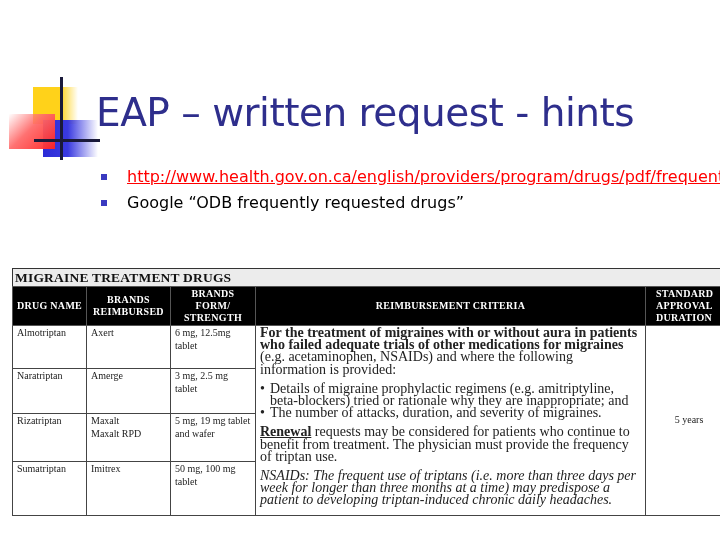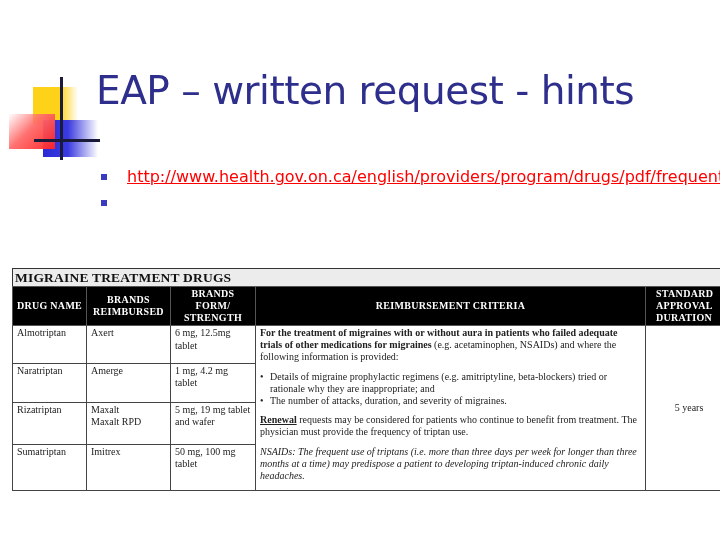--- a/index.html
+++ b/index.html
@@ -10,37 +10,37 @@
   .logo { position: absolute; left: 0; top: 60px; width: 100px; height: 110px; }
   .logo .yellow { position: absolute; left: 33px; top: 27px; width: 45px; height: 37px;
     background: linear-gradient(to right, #ffd21a 0%, #ffd21a 60%, rgba(255,220,60,0) 100%); }
   .logo .blue { position: absolute; left: 43px; top: 60px; width: 55px; height: 37px;
     background: linear-gradient(to right, #2b2bd6 0%, #3a3ae0 45%, rgba(60,60,230,0) 100%); }
   .logo .red { position: absolute; left: 9px; top: 54px; width: 46px; height: 35px;
     background: linear-gradient(135deg, rgba(255,255,255,0.2) 0%, #ff6a6a 45%, #ff2020 100%); opacity: 0.95; }
   .logo .vline { position: absolute; left: 60px; top: 17px; width: 3px; height: 83px; background: #1a1a3a; }
   .logo .hline { position: absolute; left: 34px; top: 79px; width: 66px; height: 3px; background: #1a1a3a; }
 
-  .slide-title { position: absolute; left: 96px; top: 68px; font-family: "DejaVu Sans", sans-serif;
+  .slide-title { position: absolute; left: 96px; top: 90px; font-family: "DejaVu Sans", sans-serif;
     font-size: 39px; color: #2e2e8c; letter-spacing: -0.5px; white-space: nowrap; font-weight: normal; }
 
   .bullets { position: absolute; left: 100px; top: 166px; width: 620px; list-style: none; }
   .bullets li { position: relative; padding-left: 27px; font-size: 16px; line-height: 21px; color: #000; margin-bottom: 5px; }
   .bullets li .bullet { position: absolute; left: 1px; top: 8px; width: 6px; height: 6px; background: #3a3ac0; }
   .bullets a { color: #ff0000; text-decoration: underline; }
 
   
   .doc-table { position: absolute; left: 12px; top: 268px; width: 720px; font-family: "Liberation Serif", serif; }
   .doc-caption { height: 18px; border: 1px solid #333; border-bottom: none; background: #ececec;
     font-weight: bold; font-size: 13.5px; line-height: 17px; padding-left: 2px; color: #111; letter-spacing: 0.2px; }
   table { border-collapse: collapse; table-layout: fixed; width: 720px; }
   th { background: #000; color: #fff; font-weight: bold; font-size: 10px; line-height: 12px; text-align: center;
     border: 1px solid #555; padding: 1px 2px; height: 39px; letter-spacing: 0.3px; }
   td { border: 1px solid #444; vertical-align: top; font-size: 10px; line-height: 12.5px; color: #222; padding: 1px 4px; }
-  td.crit { font-size: 10px; line-height: 12.2px; padding: 1px 4px; }
+  td.crit { font-size: 14px; line-height: 12.2px; padding: 1px 4px; }
   td.dur { vertical-align: middle; text-align: center; }
   .crit p { margin-bottom: 7px; }
   .crit ul { list-style: none; margin-bottom: 7px; }
   .crit ul li { padding-left: 10px; position: relative; }
   .crit ul li::before { content: "•"; position: absolute; left: 0; }
   .crit .renew { font-weight: bold; text-decoration: underline; }
   .crit .warn { font-style: italic; }
 </style>
 </head>
 <body>
@@ -55,20 +55,21 @@
 
 <h1 class="slide-title">EAP – written request - hints</h1>
 
 <ul class="bullets">
   <li>
     <span class="bullet"></span>
     <a>http://www.health.gov.on.ca/english/providers/program/drugs/pdf/frequently_requested_drugs.pdf</a>
   </li>
   <li>
     <span class="bullet"></span>
+    <span>Google “ODB frequently requested drugs”</span>
   </li>
 </ul>
 
 <div class="doc-table">
   <div class="doc-caption">MIGRAINE TREATMENT DRUGS</div>
   <table>
     <colgroup>
       <col style="width:74px">
         <col style="width:84px">
         <col style="width:85px">
@@ -96,21 +97,21 @@
             <li>The number of attacks, duration, and severity of migraines.</li>
           </ul>
           <p><span class="renew">Renewal</span><span> requests may be considered for patients who continue to benefit from treatment. The physician must provide the frequency of triptan use.</span></p>
           <p class="warn">NSAIDs: The frequent use of triptans (i.e. more than three days per week for longer than three months at a time) may predispose a patient to developing triptan-induced chronic daily headaches.</p>
         </td>
         <td class="dur" rowspan="4">5 years</td>
       </tr>
       <tr style="height:37px;">
         <td>Naratriptan</td>
         <td>Amerge</td>
-        <td>1 mg, 4.2 mg tablet</td>
+        <td>3 mg, 2.5 mg tablet</td>
       </tr>
       <tr style="height:40px;">
         <td>Rizatriptan</td>
         <td>
             <div>Maxalt</div>
             <div>Maxalt RPD</div>
           </td>
         <td>5 mg, 19 mg tablet and wafer</td>
       </tr>
       <tr style="height:44px;">

